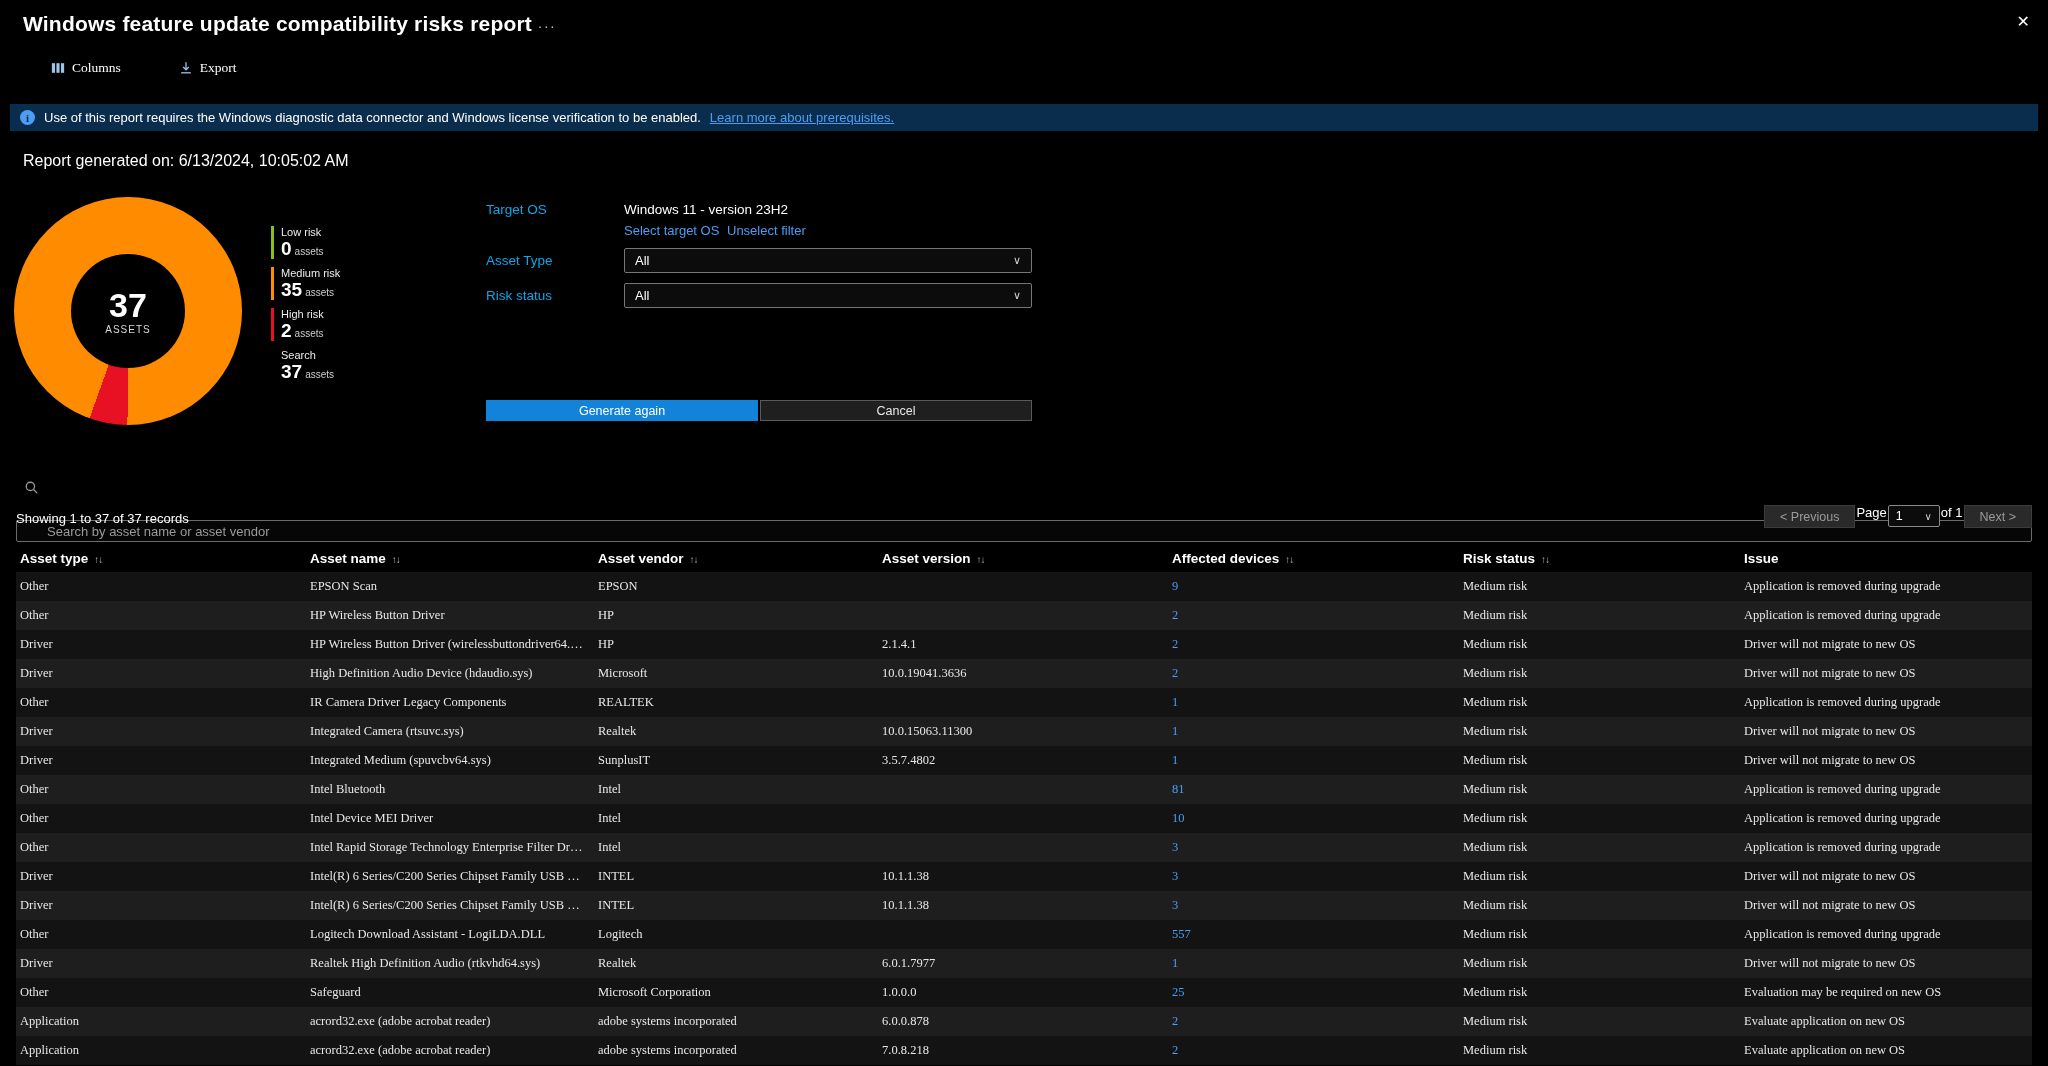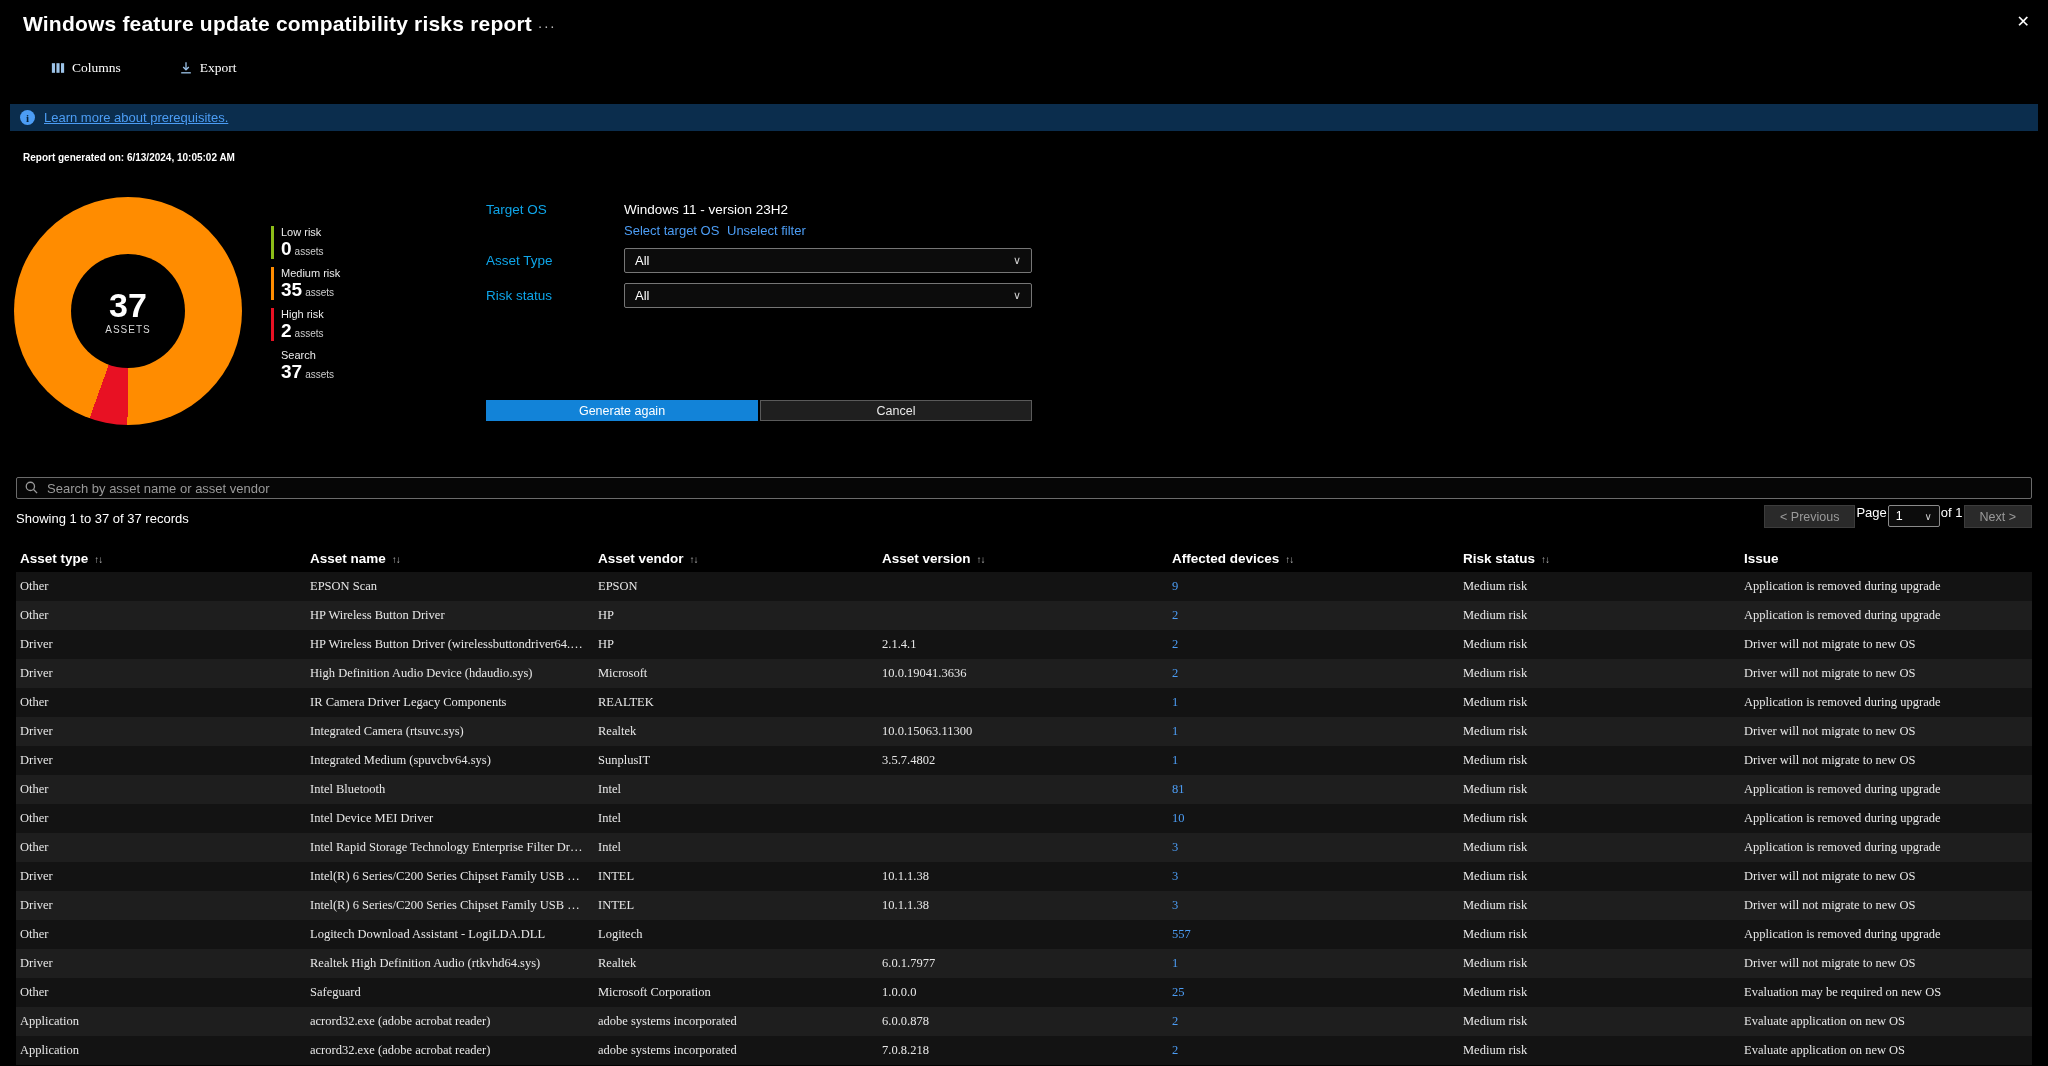--- a/index.html
+++ b/index.html
@@ -23,21 +23,21 @@
   .tool-btn svg { display: block; }
 
   
   .banner { left: 10px; right: 10px; top: 104px; height: 27px; background: var(--banner-bg, #0b2d4d);
     display: flex; align-items: center; gap: 9px; padding: 0 10px; font-size: 13px; }
   .info-icon { width: 15px; height: 15px; border-radius: 50%; background: var(--accent, #4c9df5);
     color: #04243f; font-size: 11px; font-weight: 700; display: inline-flex; align-items: center; justify-content: center;
     font-family: "Liberation Serif", "DejaVu Serif", serif; flex: 0 0 auto; }
   .banner a { color: var(--accent, #4c9df5); text-decoration: underline; cursor: pointer; }
 
-  .generated { left: 23px; top: 152px; font-size: 10px; font-weight: 700; }
+  .generated { left: 23px; top: 152px; font-size: 16px; font-weight: 400; }
 
   
   .donut { left: 14px; top: 197px; width: 228px; height: 228px; border-radius: 50%;
     background: var(--risk-medium, #ff8c00); position: absolute; }
   .donut .hole { position: absolute; inset: 57px; border-radius: 50%; background: #000;
     display: flex; flex-direction: column; align-items: center; justify-content: center; }
   .donut .count { font-size: 34px; font-weight: 700; line-height: 34px; }
   .donut .center-label { font-size: 10px; color: #d9d9d9; letter-spacing: 1px; margin-top: 2px; }
 
   
@@ -58,21 +58,21 @@
     display: flex; align-items: center; padding: 0 10px; font-size: 13px; cursor: pointer; }
   .dropdown .chev { margin-left: auto; color: #d0d0d0; font-size: 11px; }
   .btn { position: absolute; top: 204px; width: 272px; height: 21px; font-size: 12.5px;
     display: flex; align-items: center; justify-content: center; cursor: pointer; font-family: inherit; }
   .btn.primary { left: 0; background: var(--primary-button, #1283d8); border: 1px solid var(--primary-button, #1283d8); color: #fff; }
   .btn.secondary { left: 274px; background: #1f1f1f; border: 1px solid #5a5a5a; color: #e8e8e8; }
 
   
   .searchbar { left: 16px; right: 16px; top: 477px; height: 22px; position: absolute; }
   .searchbar input { width: 100%; height: 100%; background: #060606; border: 1px solid #6b6b6b; border-radius: 2px;
-    color: #fff; font-size: 13px; padding: 0 8px 0 30px; font-family: inherit; }
+    color: #fff; font-size: 13px; padding: 0 8px 0 30px; font-family: inherit; margin-top: 43px; }
   .searchbar input::placeholder { color: #9a9a9a; }
   .searchbar .search-icon { position: absolute; left: 8px; top: 3px; }
 
   
   .showing { left: 16px; top: 511px; font-size: 13px; }
   .pager { right: 16px; top: 505px; display: flex; align-items: flex-start; gap: 1px; font-size: 13px; }
   .pager-btn { height: 23px; padding: 0 15px; background: #2a2a2a; border: 1px solid #3c3c3c; color: #9a9a9a;
     font-size: 12.5px; display: flex; align-items: center; cursor: pointer; font-family: inherit; }
   .page-select { width: 52px; height: 22px; border: 1px solid #8a8a8a; border-radius: 2px; background: #0c0c0c;
     display: flex; align-items: center; justify-content: space-between; padding: 0 7px; font-size: 12.5px; cursor: pointer; }
@@ -119,20 +119,21 @@
           <path d="M4.8 6.8 8 10l3.2-3.2"></path>
           <path d="M2.5 13.5h11"></path>
         </svg>
     </span>
     <span>Export</span>
   </button>
 </div>
 
 <div class="abs banner">
   <span class="info-icon">i</span>
+  <span>Use of this report requires the Windows diagnostic data connector and Windows license verification to be enabled.</span>
   <a>Learn more about prerequisites.</a>
 </div>
 
 <div class="abs generated">Report generated on: 6/13/2024, 10:05:02 AM</div>
 
 <div class="donut" id="donut" style="background: conic-gradient(rgb(255, 140, 0) 0deg, rgb(255, 140, 0) 180.27deg, rgb(232, 17, 35) 180.27deg, rgb(232, 17, 35) 199.73deg, rgb(255, 140, 0) 199.73deg, rgb(255, 140, 0) 360deg);">
   <div class="hole">
     <span class="count">37</span>
     <span class="center-label">ASSETS</span>
   </div>

